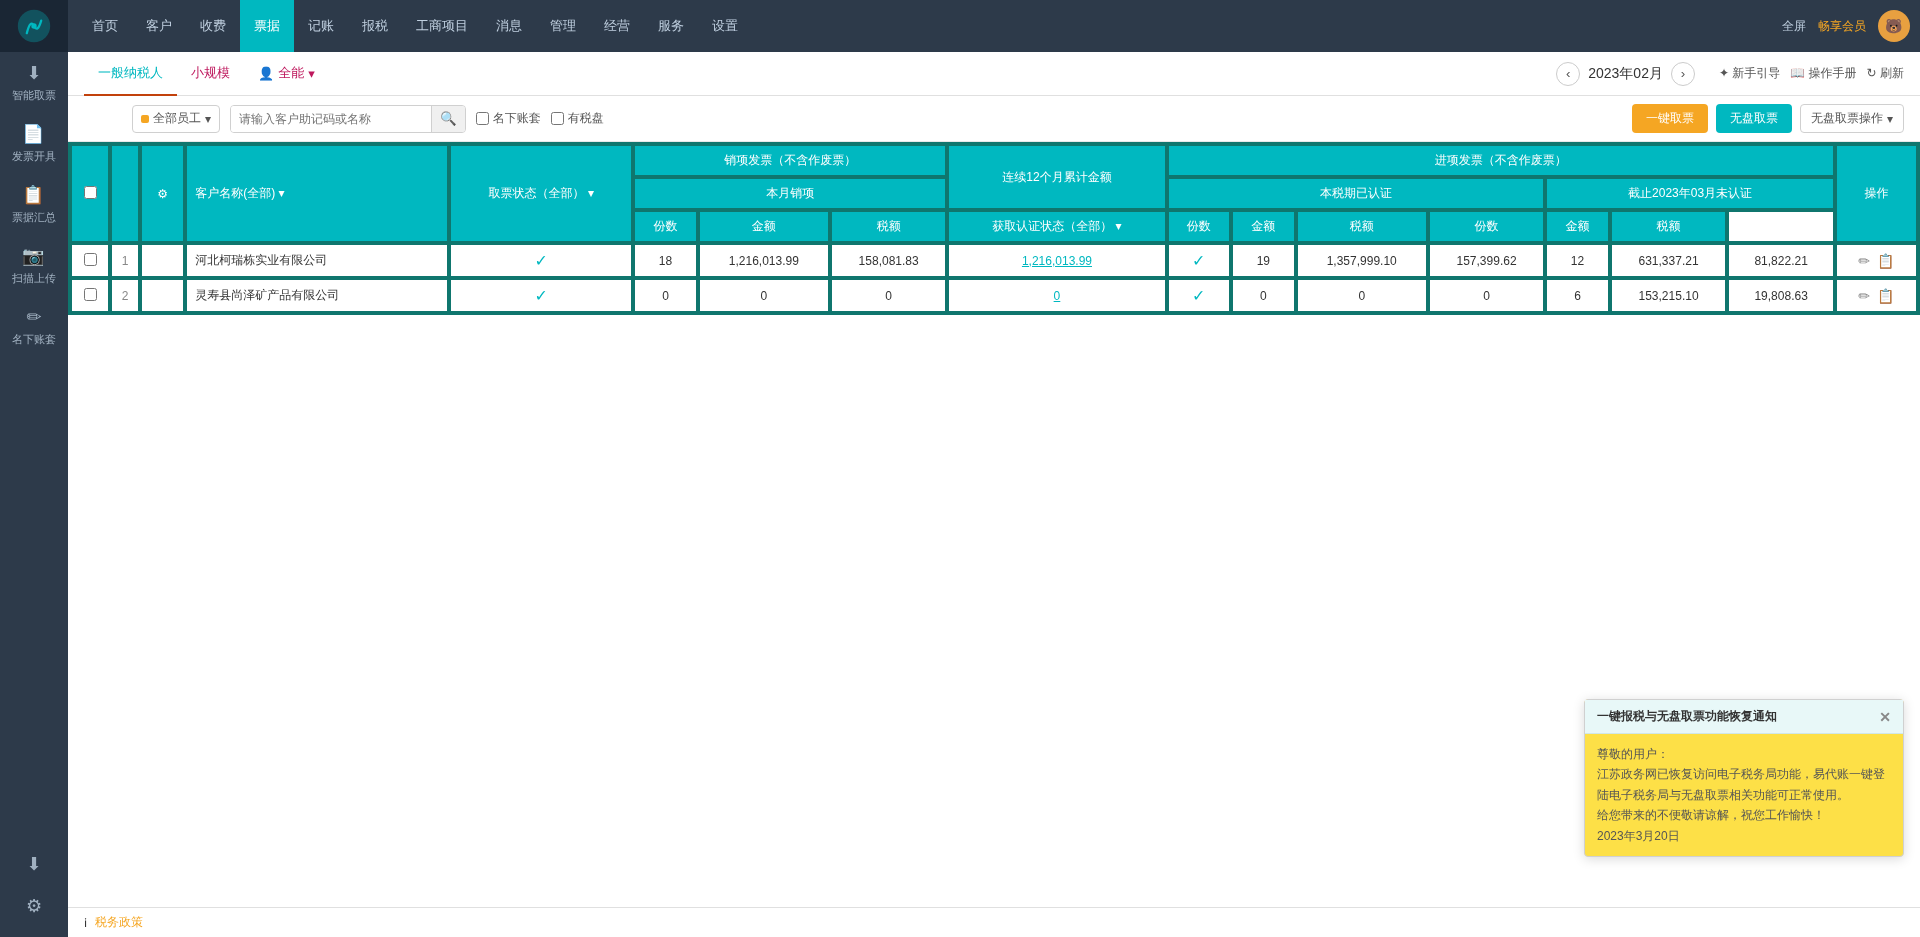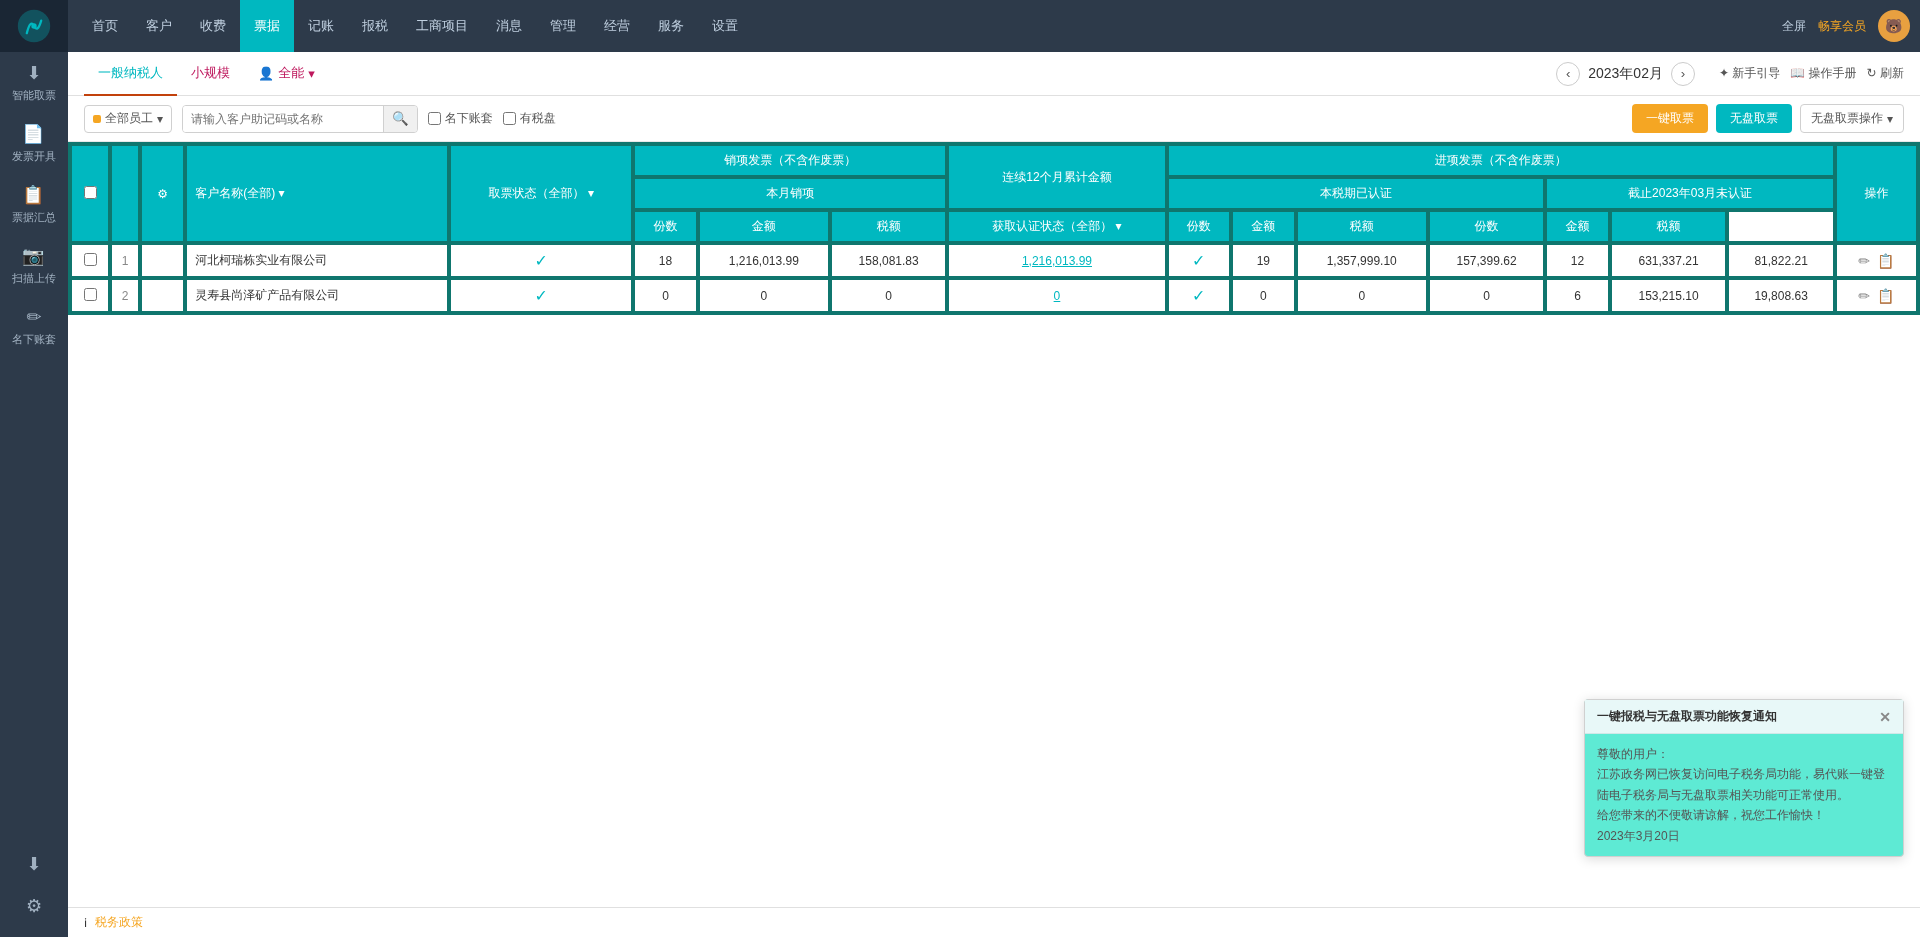--- a/index.html
+++ b/index.html
@@ -169,20 +169,21 @@
       border-radius: 4px;
       padding: 4px 8px;
       font-size: 12px;
       background: #fff;
       cursor: pointer;
       display: flex;
       align-items: center;
       gap: 4px;
       height: 28px;
       color: #555;
+      margin-left: 48px;
     }
     .filter-select .dot { width: 8px; height: 8px; background: #f5a623; border-radius: 2px; }
     .search-input-wrap {
       display: flex;
       align-items: center;
       border: 1px solid #d0d0d0;
       border-radius: 4px;
       overflow: hidden;
       height: 28px;
     }
@@ -283,21 +284,21 @@
     .icon-check { color: #00b8c0; font-size: 16px; }
     .row-num { color: #888; }
     .edit-icon { color: #888; cursor: pointer; font-size: 14px; }
 
     
     .notification-popup {
       position: fixed;
       bottom: 80px;
       right: 16px;
       width: 320px;
-      background: #5eead4;
+      background: #fde047;
       border: 1px solid #d0d0d0;
       border-radius: 4px;
       box-shadow: 0 2px 12px rgba(0,0,0,0.15);
       z-index: 100;
       font-size: 12px;
     }
     .notif-header {
       background: #e8f8f8;
       padding: 8px 12px;
       display: flex;

